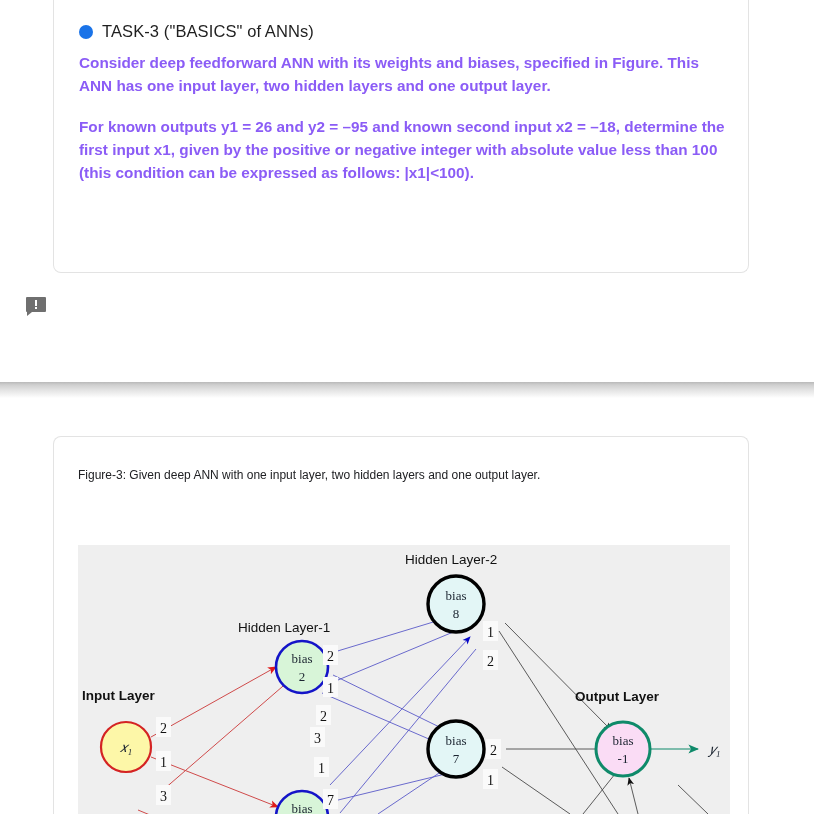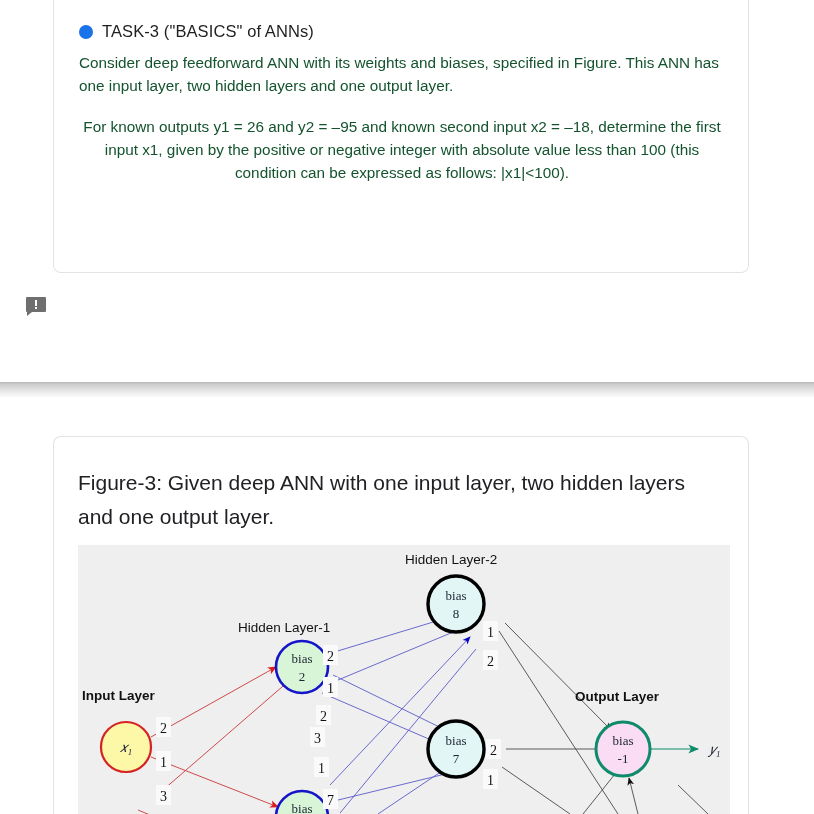--- a/index.html
+++ b/index.html
@@ -23,40 +23,41 @@
                border-top-left-radius: 0; border-top-right-radius: 0; }
   #figure-card { left: 53px; top: 436px; width: 696px; height: 378px;
                  border-bottom: none; border-bottom-left-radius: 0; border-bottom-right-radius: 0; }
 
   
   .task-inner { position:absolute; left: 25px; top: 22px; width: 646px; }
   .task-title { display:flex; align-items:center; gap:9px; margin-bottom: 10px; }
   .bullet-dot { width: 14px; height: 14px; border-radius: 50%; background: #1a73e8; flex: none; }
   .task-title-text { font-size: 16.5px; color: #1f1f1f; letter-spacing: .1px; }
   .task-para {
-    font-size: 15.3px; line-height: 1.52; color: #14532d;
+    font-size: 15.3px; line-height: 1.52; color: #8b5cf6;
     margin: 6px 0 17px 0;
+    font-weight: bold;
   }
-  .task-para:last-child { margin-bottom: 0; text-align: center; }
+  .task-para:last-child { margin-bottom: 0; }
 
   
   #comment-icon { position: absolute; left: 26px; top: 297px; width: 20px; height: 19px; }
   #comment-icon .bub { width:20px; height:15px; background:#6f6f6f; border-radius:1px; position:relative; }
   #comment-icon .tail { position:absolute; left:1px; top:15px; width:0;height:0;
         border-left: 5px solid #6f6f6f; border-bottom: 4px solid transparent; }
   #comment-icon .bang { position:absolute; left:9px; top:3px; width:2px; height:6px; background:#fff; }
   #comment-icon .dot  { position:absolute; left:9px; top:10px; width:2px; height:2px; background:#fff; }
 
   
   #separator { position:absolute; left:0; top:382px; width:814px; height:16px;
       background: linear-gradient(to bottom, #b9b9b9 0%, #cfcfcf 18%, #e6e6e6 55%, #f6f6f6 85%, #ffffff 100%); }
 
   
   #fig-caption { position:absolute; left: 78px; top: 466px; width: 640px;
-      font-size: 21px; line-height: 1.62; color: #202124; }
+      font-size: 12px; line-height: 1.62; color: #202124; }
 
   
   #diagram-area { position:absolute; left: 78px; top: 545px; width: 652px; height: 269px;
       background: #efefef; overflow: hidden; }
   #diagram-svg { display:block; }
   .layer-label { font-family:"Liberation Sans", sans-serif; font-size:13.5px; fill:#111; }
   .layer-label.bold { font-weight: 700; }
   .node-text { font-family:"Liberation Serif", serif; font-size:13px; fill:#1b2430; text-anchor:middle; }
   .wt-text  { font-family:"Liberation Serif", serif; font-size:14px; fill:#111; text-anchor:middle; }
   .var-text { font-family:"Liberation Serif", serif; font-style:italic; font-size:14px; fill:#1b2430; text-anchor:middle; }

